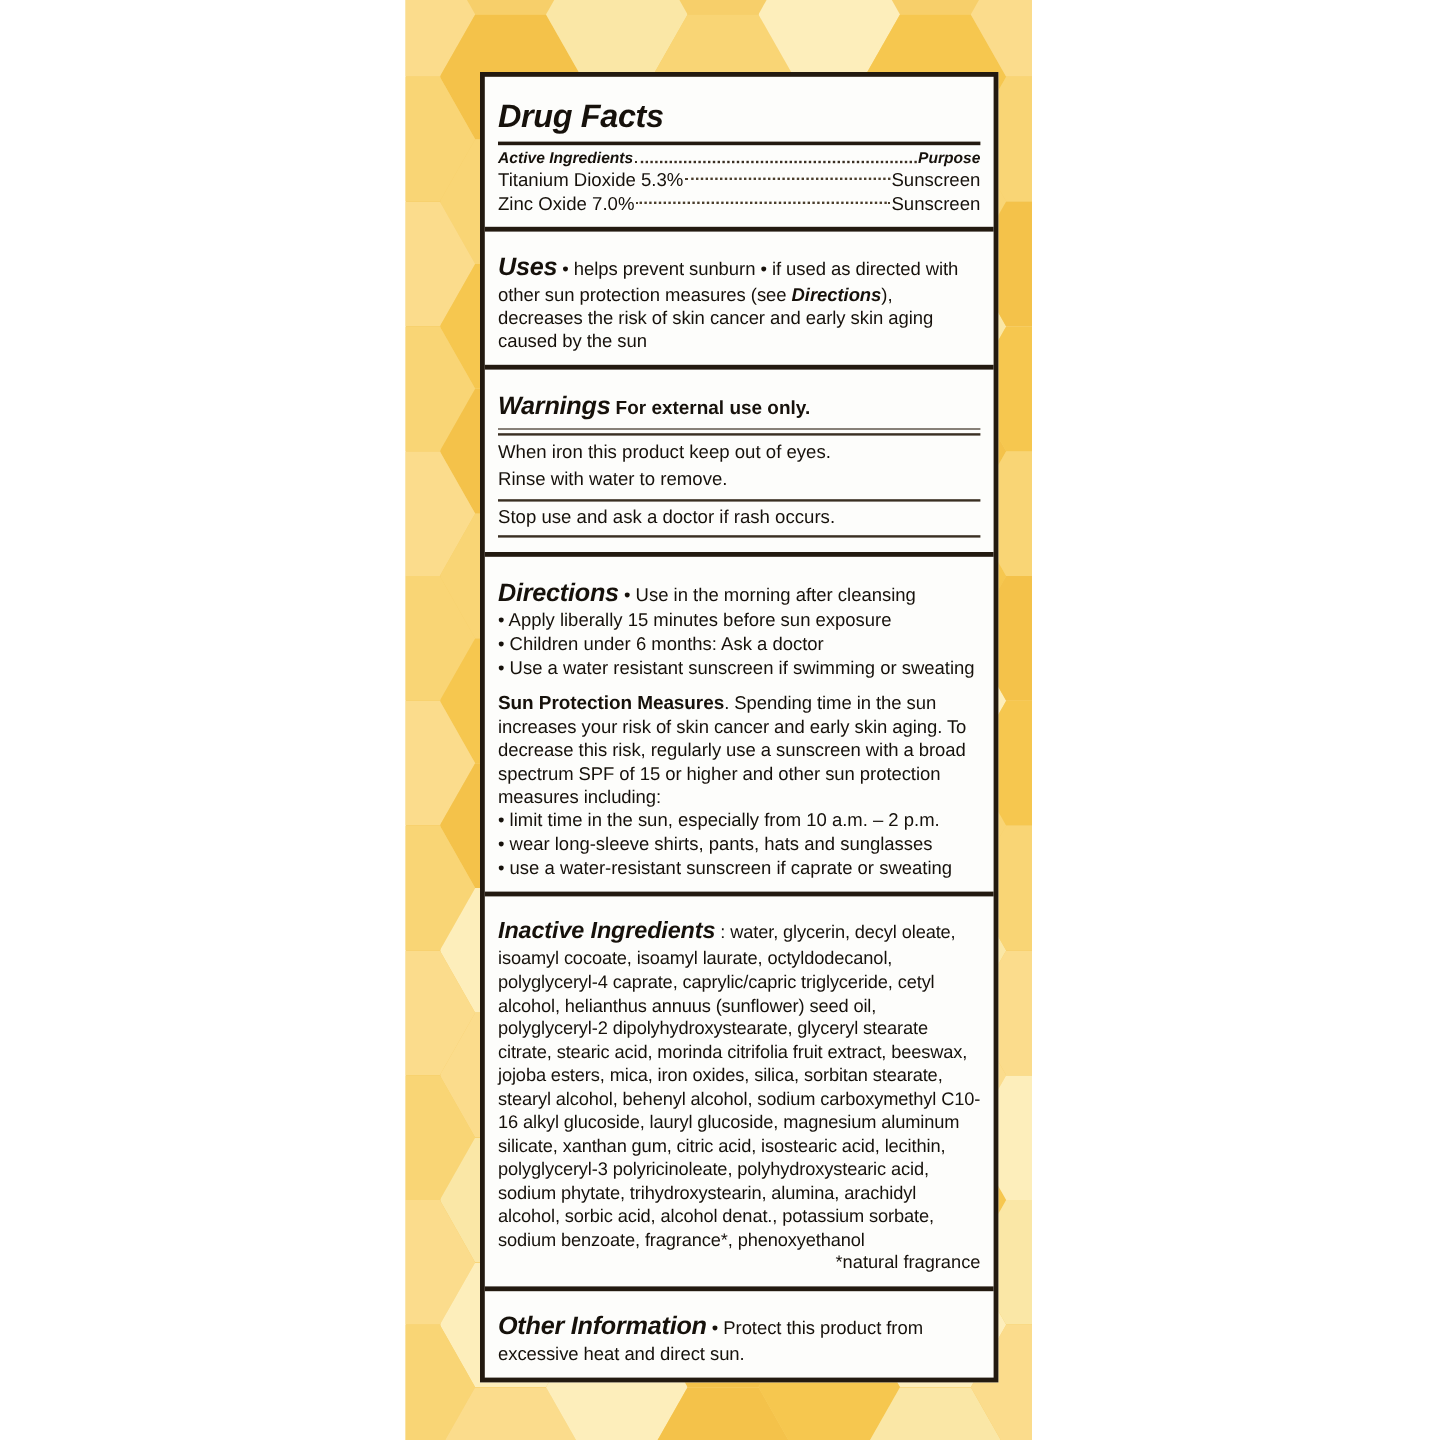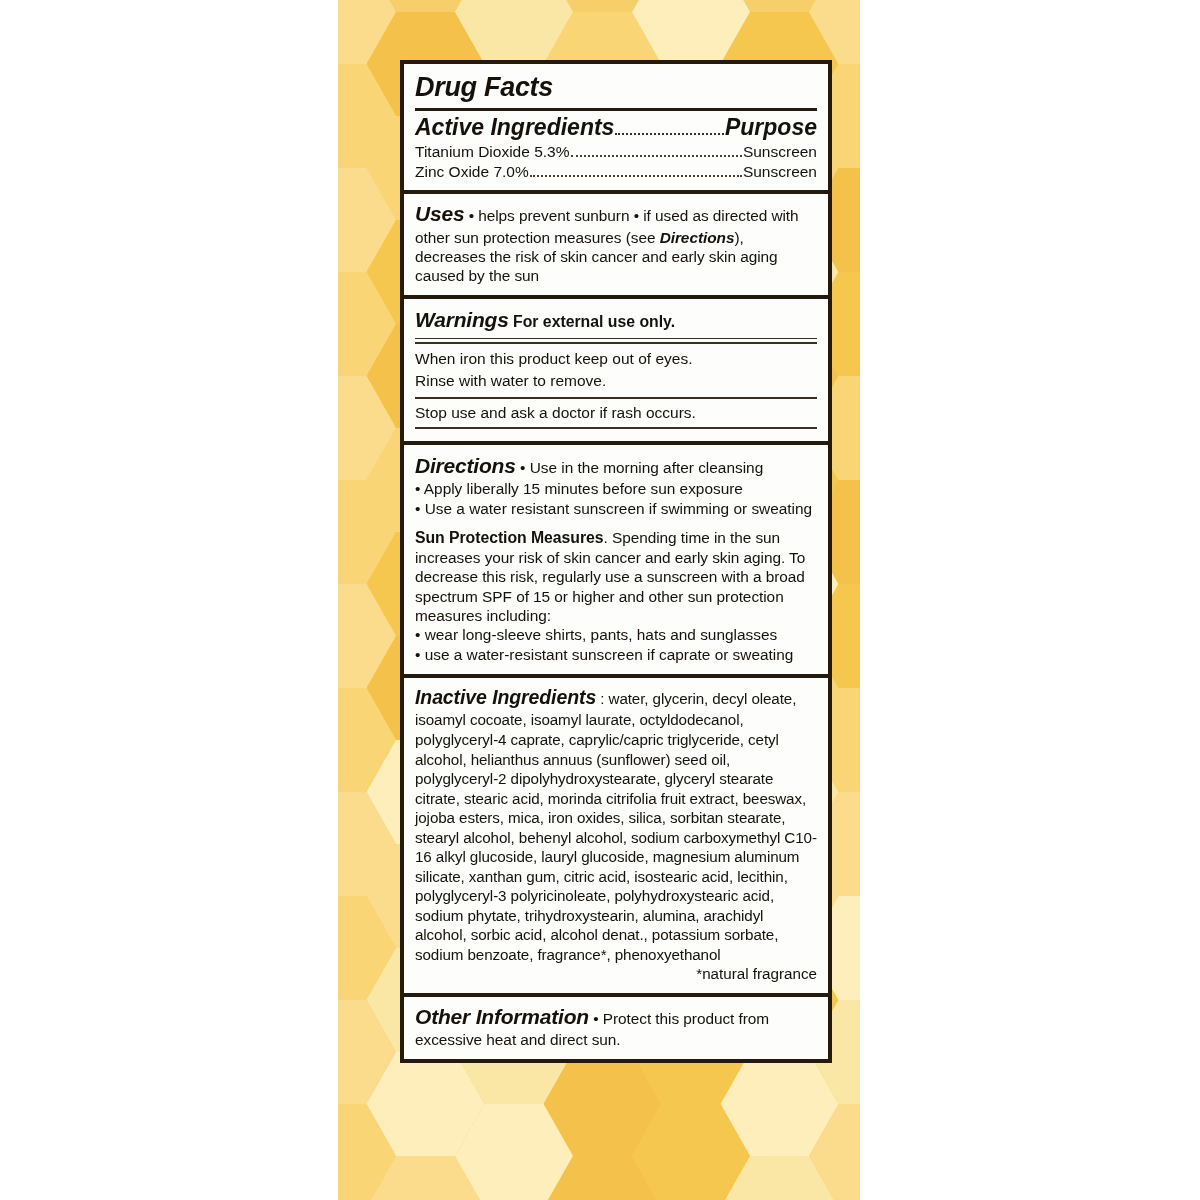--- a/index.html
+++ b/index.html
@@ -58,21 +58,21 @@
     width: 432px;
     background: #fdfdfb;
     border: 4px solid #231a10;
     box-sizing: border-box;
     padding: 0;
     color: #16110b;
   }
 
   .df-section {
     border-bottom: 4px solid #231a10;
-    padding: 7px 11px 9px 11px;
+    padding: 17px 11px 9px 11px;
     box-sizing: border-box;
   }
   .df-section:last-child { border-bottom: none; }
 
   .df-title {
     font-style: italic;
     font-weight: bold;
     font-size: 27px;
     letter-spacing: -0.3px;
     line-height: 1.08;
@@ -88,33 +88,33 @@
     height: 1.5px;
     background: #3a2f22;
     margin: 3px 0 3px 0;
   }
 
   .active-head {
     display: flex;
     align-items: baseline;
     font-style: italic;
     font-weight: bold;
-    font-size: 23px;
+    font-size: 13px;
     white-space: nowrap;
   }
   .active-head .leader {
     flex: 1 1 auto;
     border-bottom: 2.5px dotted #3a2f22;
     margin: 0 1px 4px 1px;
     min-width: 6px;
   }
 
   .active-row {
     display: flex;
-    align-items: flex-end;
+    align-items: center;
     font-size: 15.5px;
     white-space: nowrap;
     margin-top: 2px;
   }
   .active-row .leader {
     flex: 1 1 auto;
     border-bottom: 2px dotted #4a3d2c;
     margin: 0 1px 4px 1px;
     min-width: 6px;
   }
@@ -329,25 +329,27 @@
       <div class="warn-line">Stop use and ask a doctor if rash occurs.</div>
       <div class="rule-thin"></div>
     </div>
 
     <div class="df-section">
       <div class="bullet-line">
         <span class="lead-in">Directions</span>
         <span>• Use in the morning after cleansing</span>
       </div>
       <div class="bullet-line">• Apply liberally 15 minutes before sun exposure</div>
+      <div class="bullet-line">• Children under 6 months: Ask a doctor</div>
       <div class="bullet-line">• Use a water resistant sunscreen if swimming or sweating</div>
 
       <div class="body-text" style="margin-top:9px;">
         <span class="bold-in">Sun Protection Measures</span><span>. Spending time in the sun increases your risk of skin cancer and early skin aging. To decrease this risk, regularly use a sunscreen with a broad spectrum SPF of 15 or higher and other sun protection measures including:</span>
       </div>
+      <div class="bullet-line">• limit time in the sun, especially from 10 a.m. – 2 p.m.</div>
       <div class="bullet-line">• wear long-sleeve shirts, pants, hats and sunglasses</div>
       <div class="bullet-line">• use a water-resistant sunscreen if caprate or sweating</div>
     </div>
 
     <div class="df-section">
       <div class="ingredients-text">
         <span class="lead-in-sm">Inactive Ingredients</span>
         <span>:</span>
         <span>water, glycerin, decyl oleate, isoamyl cocoate, isoamyl laurate, octyldodecanol, polyglyceryl-4 caprate, caprylic/capric triglyceride, cetyl alcohol, helianthus annuus (sunflower) seed oil, polyglyceryl-2 dipolyhydroxystearate, glyceryl stearate citrate, stearic acid, morinda citrifolia fruit extract, beeswax, jojoba esters, mica, iron oxides, silica, sorbitan stearate, stearyl alcohol, behenyl alcohol, sodium carboxymethyl C10-16 alkyl glucoside, lauryl glucoside, magnesium aluminum silicate, xanthan gum, citric acid, isostearic acid, lecithin, polyglyceryl-3 polyricinoleate, polyhydroxystearic acid, sodium phytate, trihydroxystearin, alumina, arachidyl alcohol, sorbic acid, alcohol denat., potassium sorbate, sodium benzoate, fragrance*, phenoxyethanol</span>
       </div>

